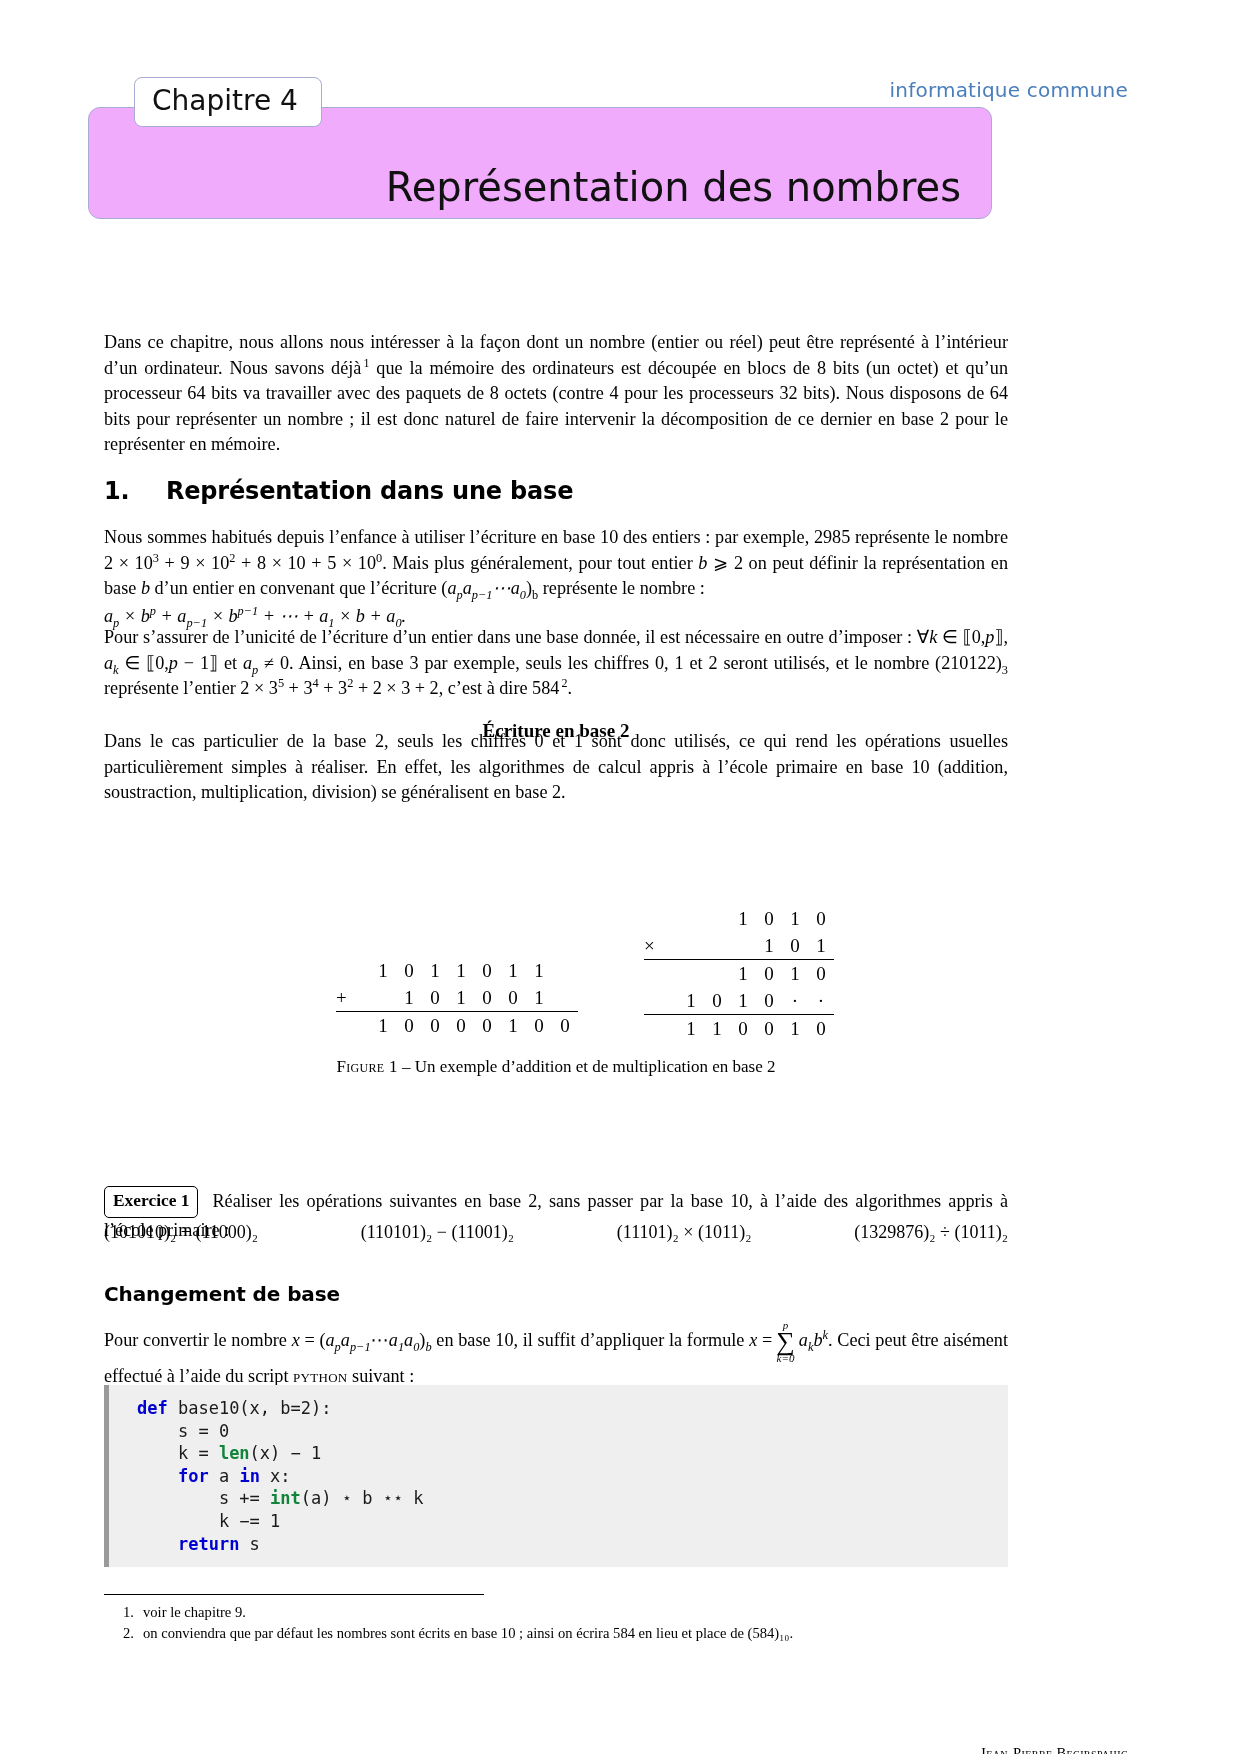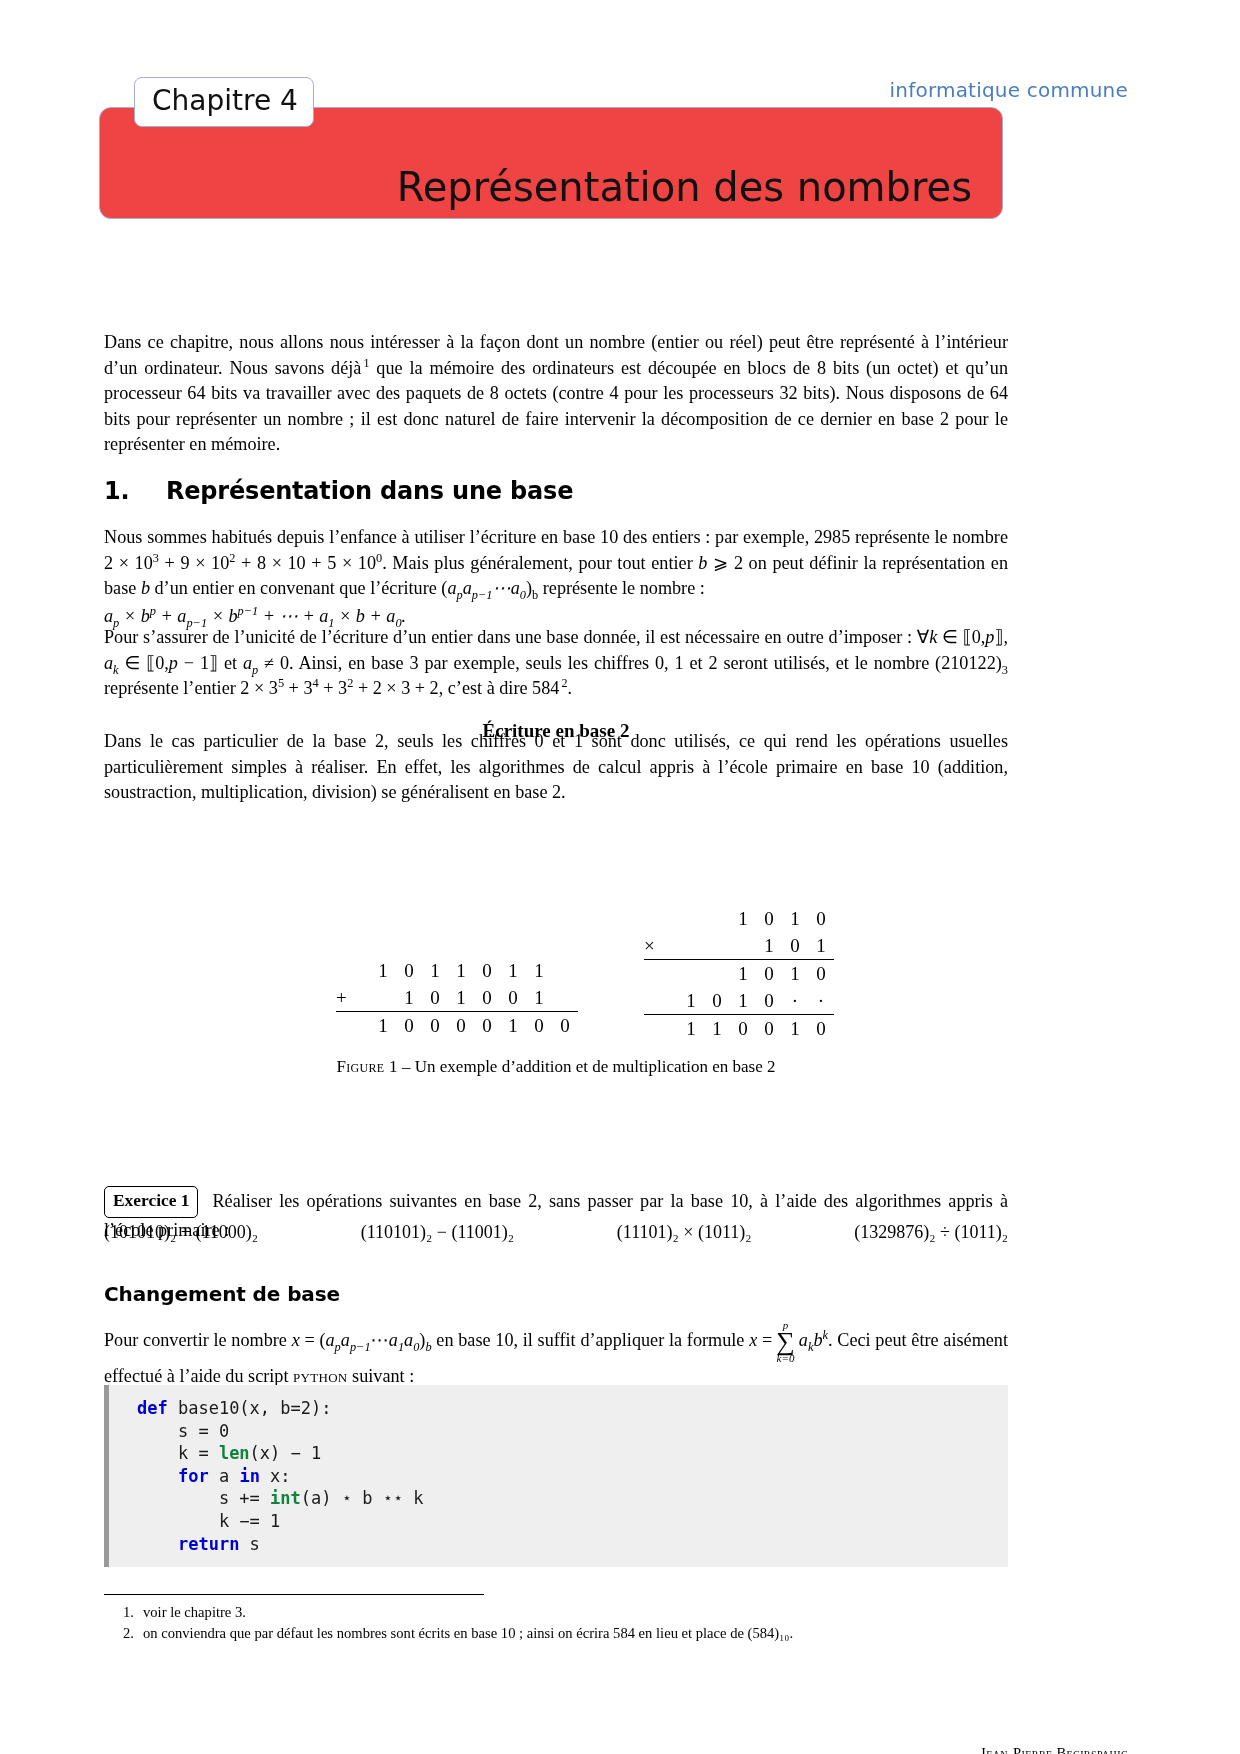--- a/index.html
+++ b/index.html
@@ -27,25 +27,25 @@
     position: absolute;
     right: 112px;
     top: 78px;
     font-family: "DejaVu Sans", sans-serif;
     font-size: 20px;
     color: #4a7ebb;
     letter-spacing: 0.2px;
   }
   #title-banner {
     position: absolute;
-    left: 99px;
+    left: 88px;
     top: 107px;
     width: 904px;
     height: 112px;
-    background: #ef4444;
+    background: #f0abfc;
     border: 1.5px solid #a8abd4;
     border-radius: 12px;
     box-sizing: border-box;
     text-align: right;
   }
   #doc-title {
     position: absolute;
     right: 30px;
     bottom: 8px;
     font-family: "DejaVu Sans", sans-serif;
@@ -54,21 +54,21 @@
     color: #111;
     white-space: nowrap;
   }
   #chapter-tag {
     position: absolute;
     left: 134px;
     top: 77px;
     background: #ffffff;
     border: 1.5px solid #a8abd4;
     border-radius: 8px;
-    padding: 6px 15px 9px 17px;
+    padding: 6px 23px 9px 17px;
     font-family: "DejaVu Sans", sans-serif;
     font-size: 28px;
     color: #111;
     white-space: nowrap;
     z-index: 3;
   }
 
   
   .col {
     position: absolute;
@@ -389,21 +389,21 @@
     <span class="kw">for</span> a <span class="kw">in</span> x:
         s += <span class="bi">int</span>(a) ⋆ b ⋆⋆ k
         k −= 1
     <span class="kw">return</span> s</pre>
 </div>
 
 <div id="footnote-rule"></div>
 <div id="footnotes">
   <div class="fnrow">
     <span class="fnnum">1.</span>
-    <span>voir le chapitre 3.</span>
+    <span>voir le chapitre 9.</span>
   </div>
   <div class="fnrow">
     <span class="fnnum">2.</span>
     <span>on conviendra que par défaut les nombres sont écrits en base 10 ; ainsi on écrira 584 en lieu et place de (584)₁₀.</span>
   </div>
 </div>
 
 <div id="colophon">Jean-Pierre Becirspahic</div>
 
 </body></html>

